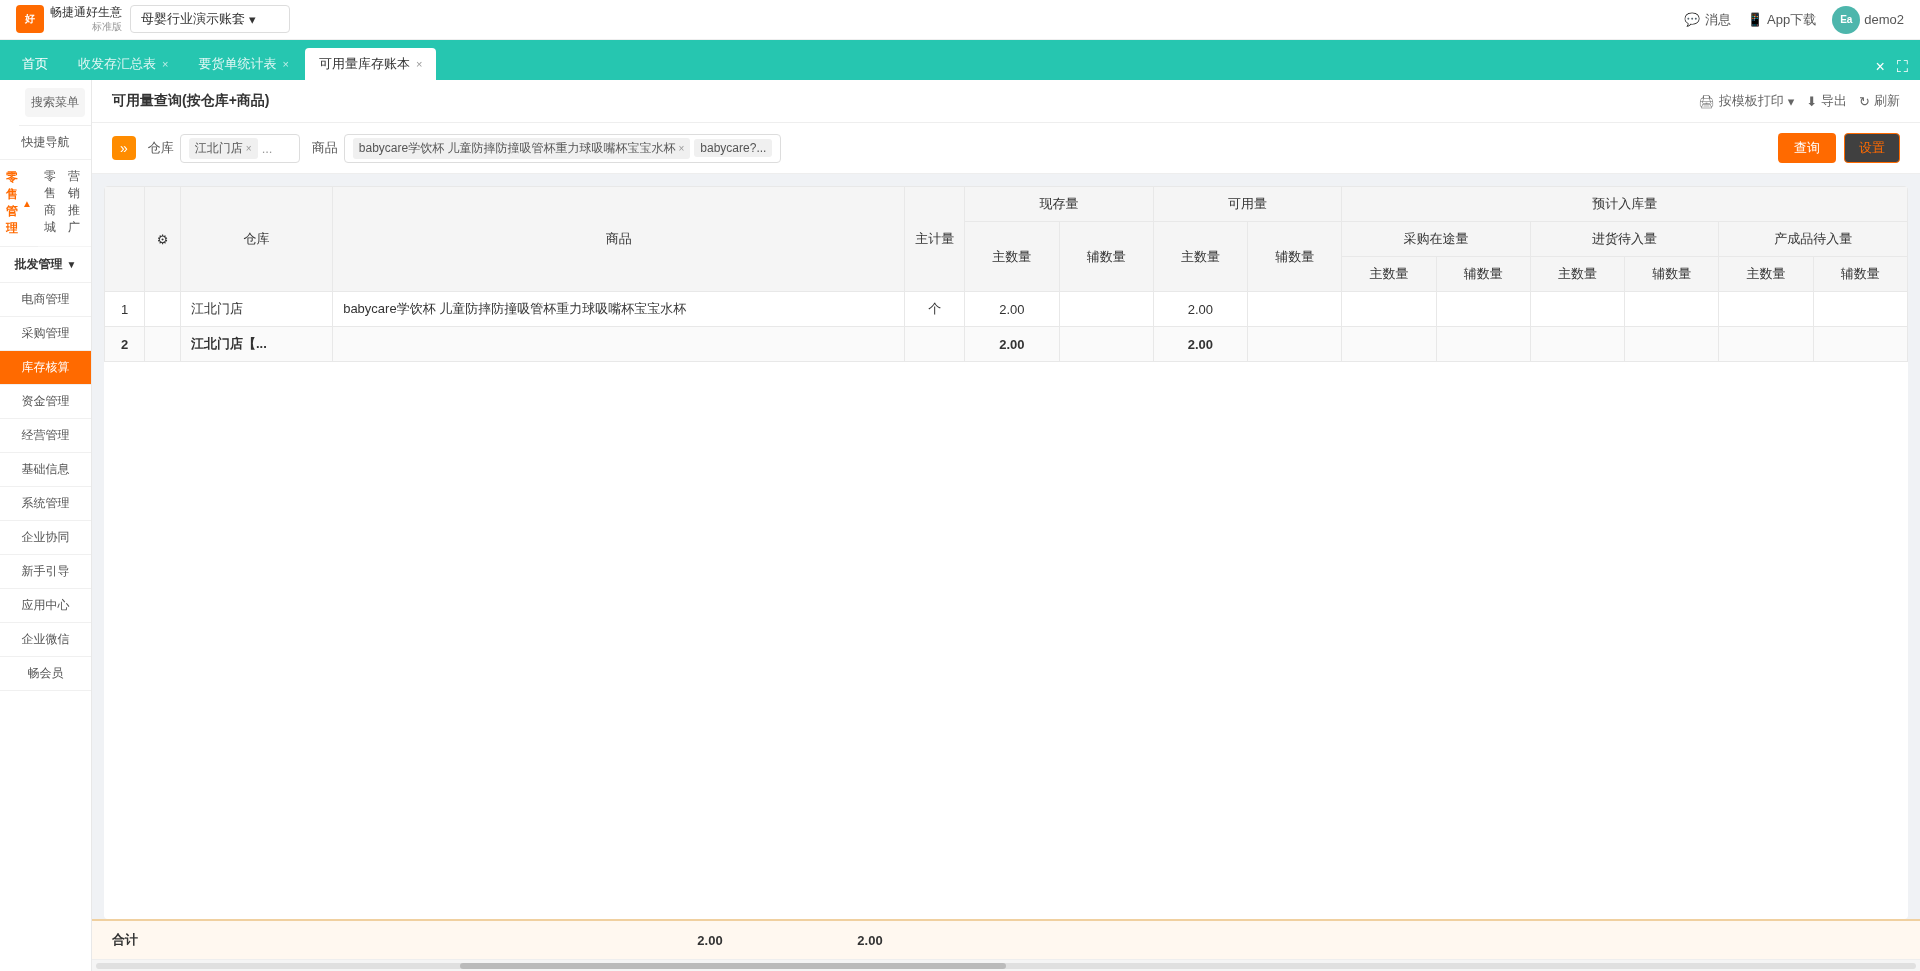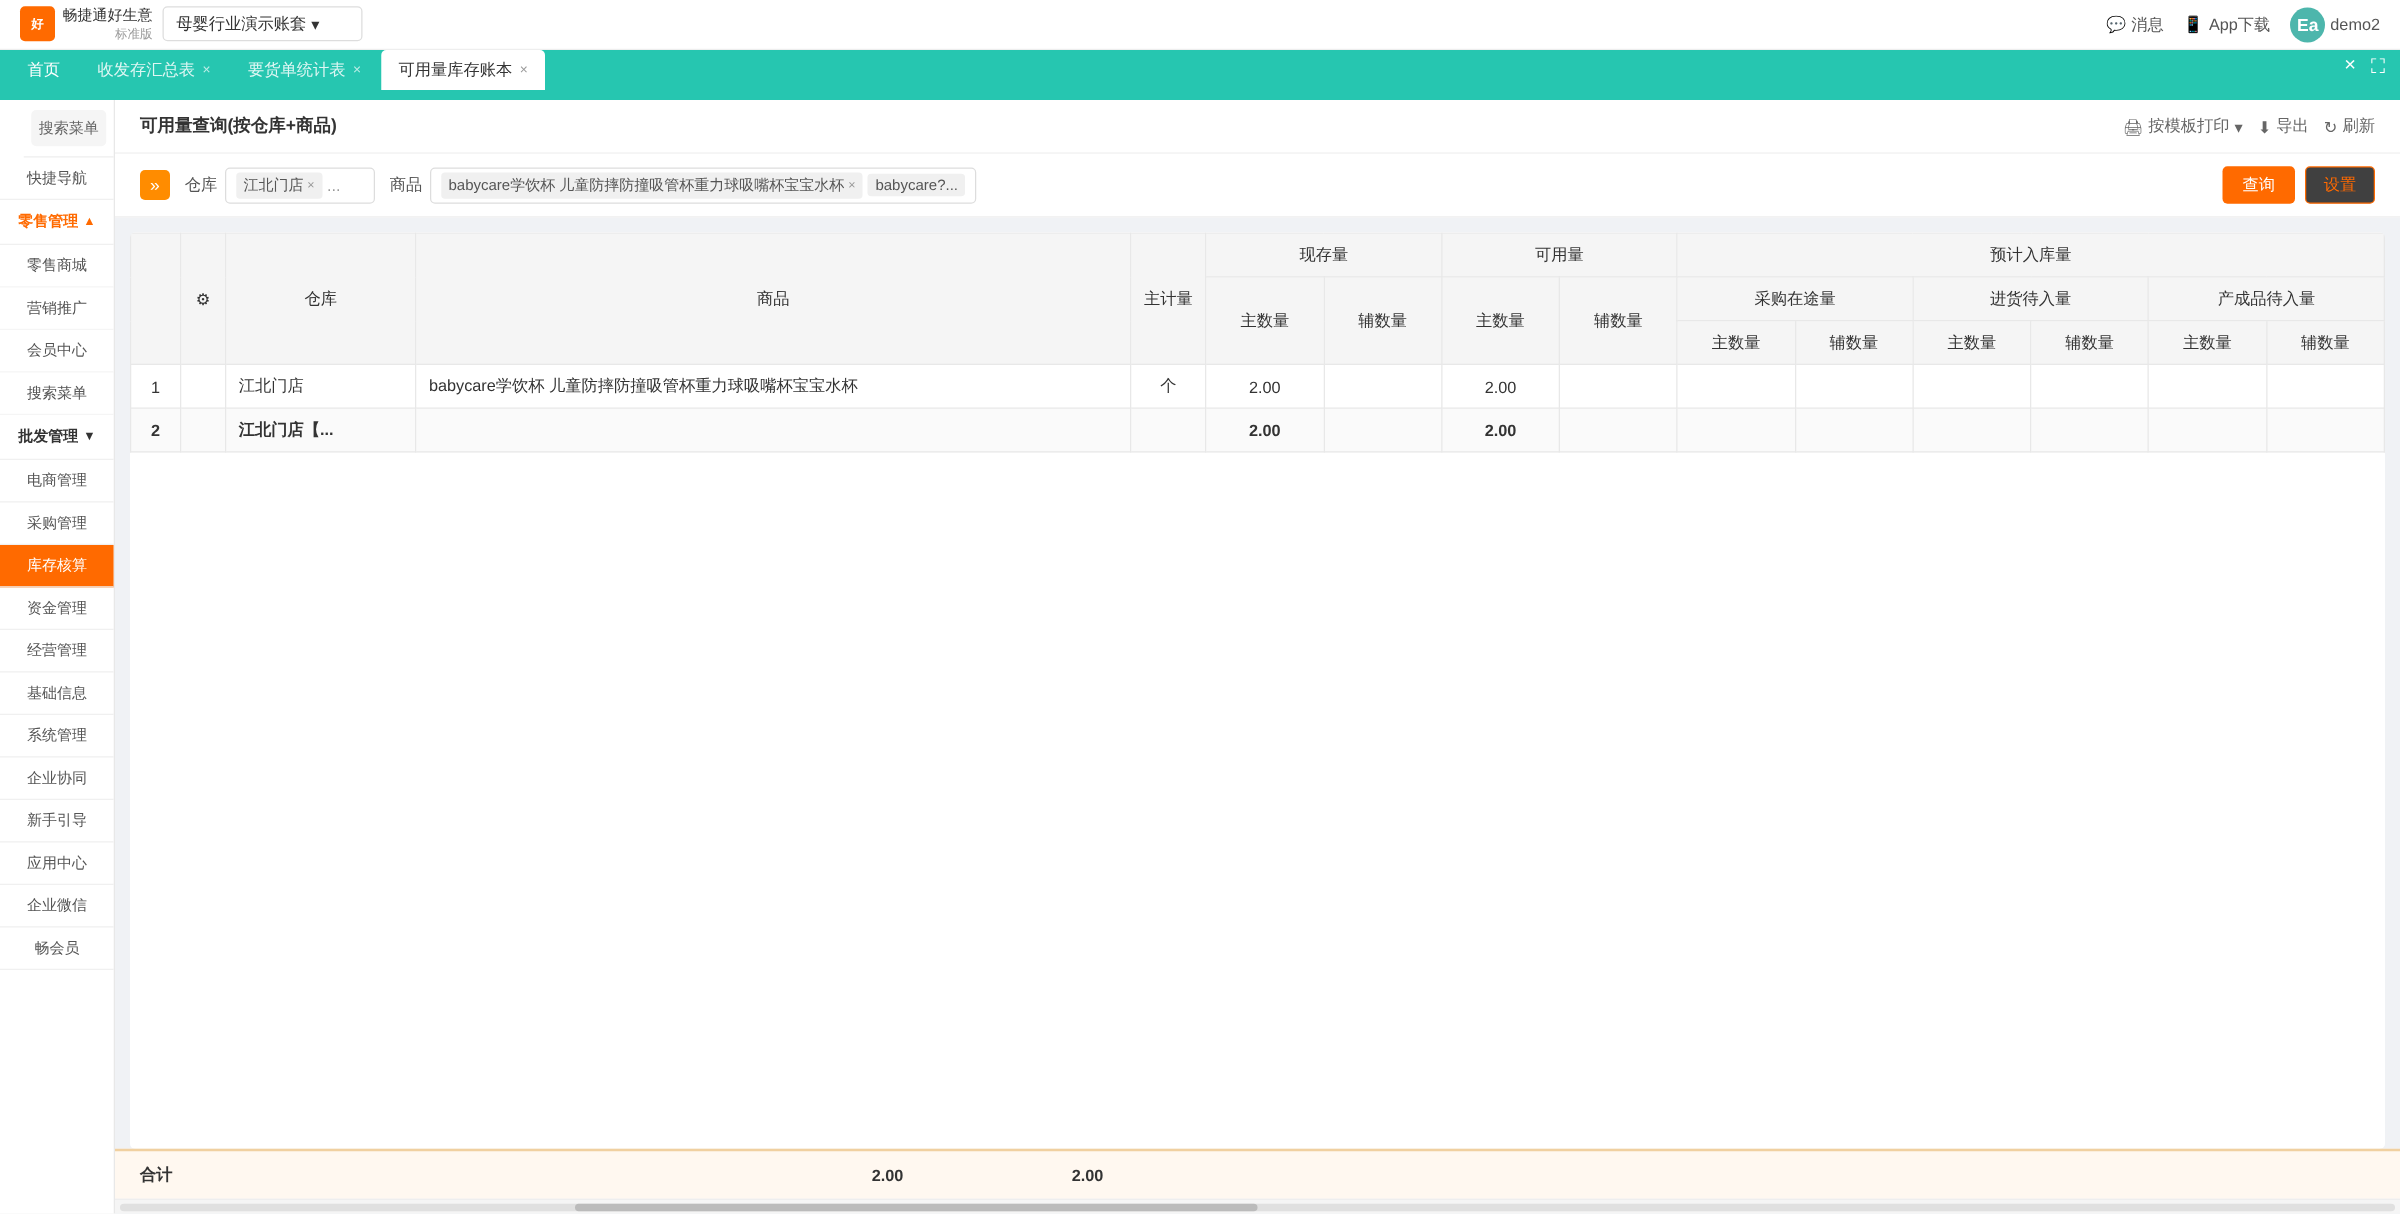--- a/index.html
+++ b/index.html
@@ -76,30 +76,30 @@
     }
     .avatar-circle {
       width: 28px;
       height: 28px;
       border-radius: 50%;
       background: #4db6ac;
       display: flex;
       align-items: center;
       justify-content: center;
       color: white;
-      font-size: 14px;
+      font-size: 10px;
       font-weight: bold;
     }
 
     
     .nav-tabs {
       height: 40px;
       background: #26c6b0;
       display: flex;
-      align-items: flex-start;
+      align-items: flex-end;
       padding: 0 8px;
       gap: 2px;
       flex-shrink: 0;
     }
     .nav-tab {
       height: 32px;
       padding: 0 14px;
       display: flex;
       align-items: center;
       gap: 6px;
@@ -173,21 +173,21 @@
     .sidebar-nav-item {
       padding: 8px 6px;
       border-bottom: 1px solid #f0f0f0;
       cursor: pointer;
       font-size: 12px;
       color: #555;
       text-align: center;
     }
     .sidebar-section {
       display: flex;
-      flex-direction: column;
+      flex-direction: row;
     }
     .sidebar-section-header {
       display: flex;
       align-items: center;
       justify-content: center;
       gap: 4px;
       padding: 9px 6px;
       font-size: 12px;
       color: #333;
       font-weight: bold;

